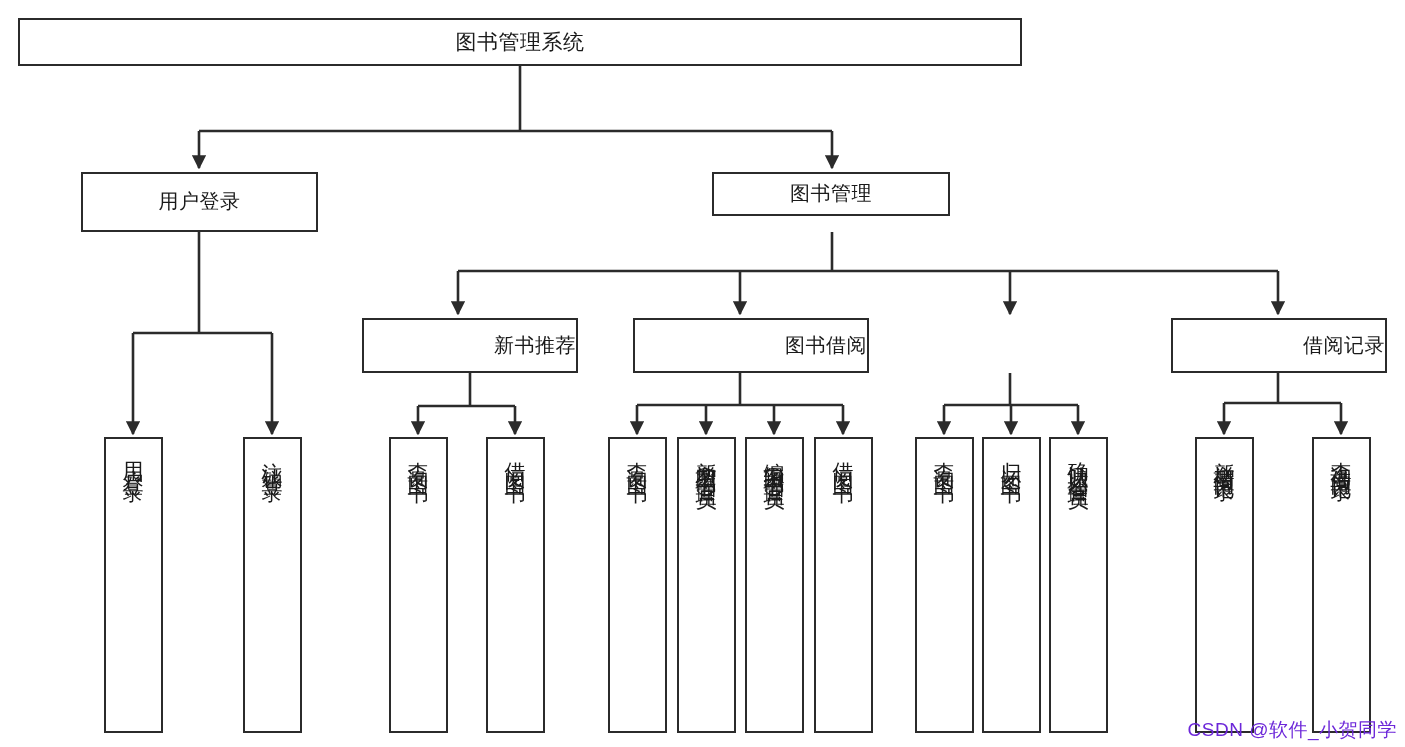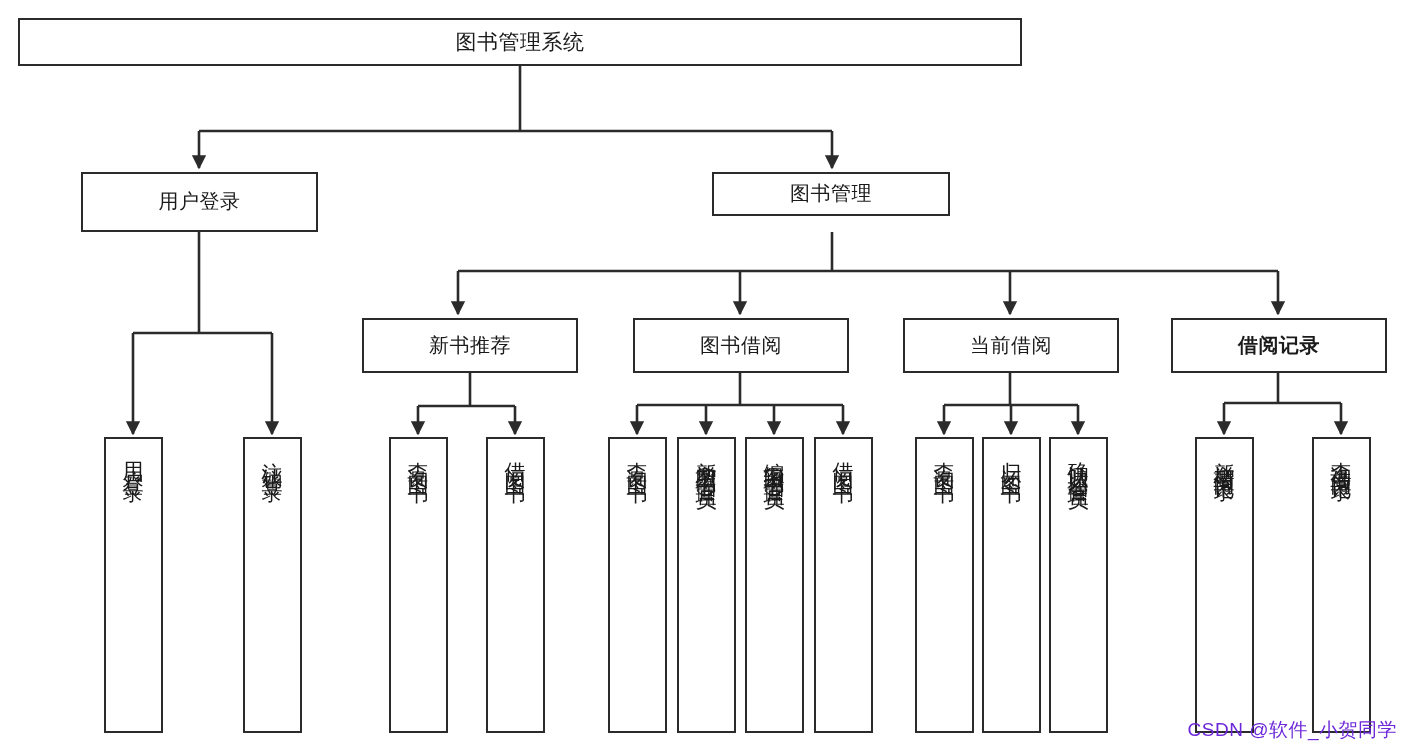--- a/index.html
+++ b/index.html
@@ -42,20 +42,21 @@
   
   .lvl0 {
     font-size: 21px;
   }
   
   .lvl1 {
     font-size: 20px;
   }
   .lvl2 {
     font-size: 20px;
+    justify-content: flex-end;
   }
   
   .leaf {
     border-width: 2px;
     align-items: flex-start;
     justify-content: center;
     padding-top: 6px;
   }
   .leaf .label {
     writing-mode: vertical-rl;
@@ -142,27 +143,24 @@
   <div class="node lvl1" style="left:81px; top:172px; width:237px; height:60px;">
     <span class="label">用户登录</span>
   </div>
   <div class="node lvl1" style="left:712px; top:172px; width:238px; height:44px;">
     <span class="label">图书管理</span>
   </div>
 
   <div class="node lvl2" style="left:362px; top:318px; width:216px; height:55px;">
     <span class="label">新书推荐</span>
   </div>
-  <div class="node lvl2" style="left:633px; top:318px; width:216px; height:55px;">
+  <div class="node lvl2" style="left:633px; top:318px; width:236px; height:55px;">
     <span class="label">图书借阅</span>
   </div>
-  <div class="node lvl2" style="left:903px; top:318px; width:216px; height:55px;">
-    <span class="label">当前借阅</span>
-  </div>
-  <div class="node lvl2" style="left:1171px; top:318px; width:216px; height:55px;font-weight:bold;">
+  <div class="node lvl2" style="left:1171px; top:318px; width:216px; height:55px;">
     <span class="label">借阅记录</span>
   </div>
 
   <div class="node leaf" style="left:104px; top:437px; width:59px; height:296px;">
     <span class="label">用户登录</span>
   </div>
   <div class="node leaf" style="left:243px; top:437px; width:59px; height:296px;">
     <span class="label">注销登录</span>
   </div>
 

